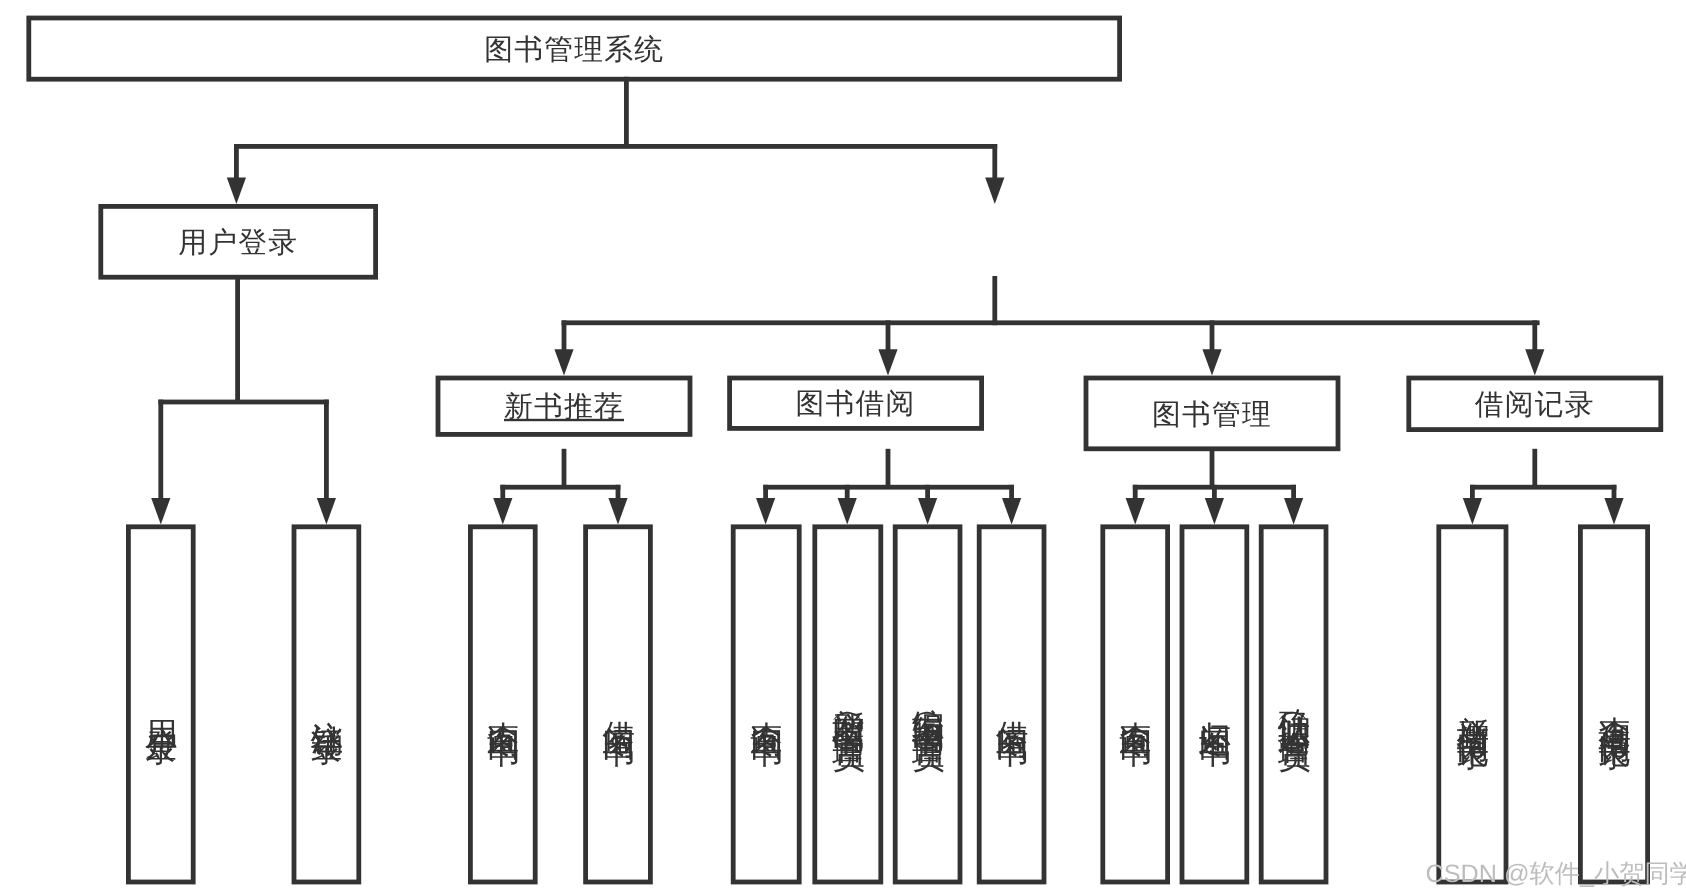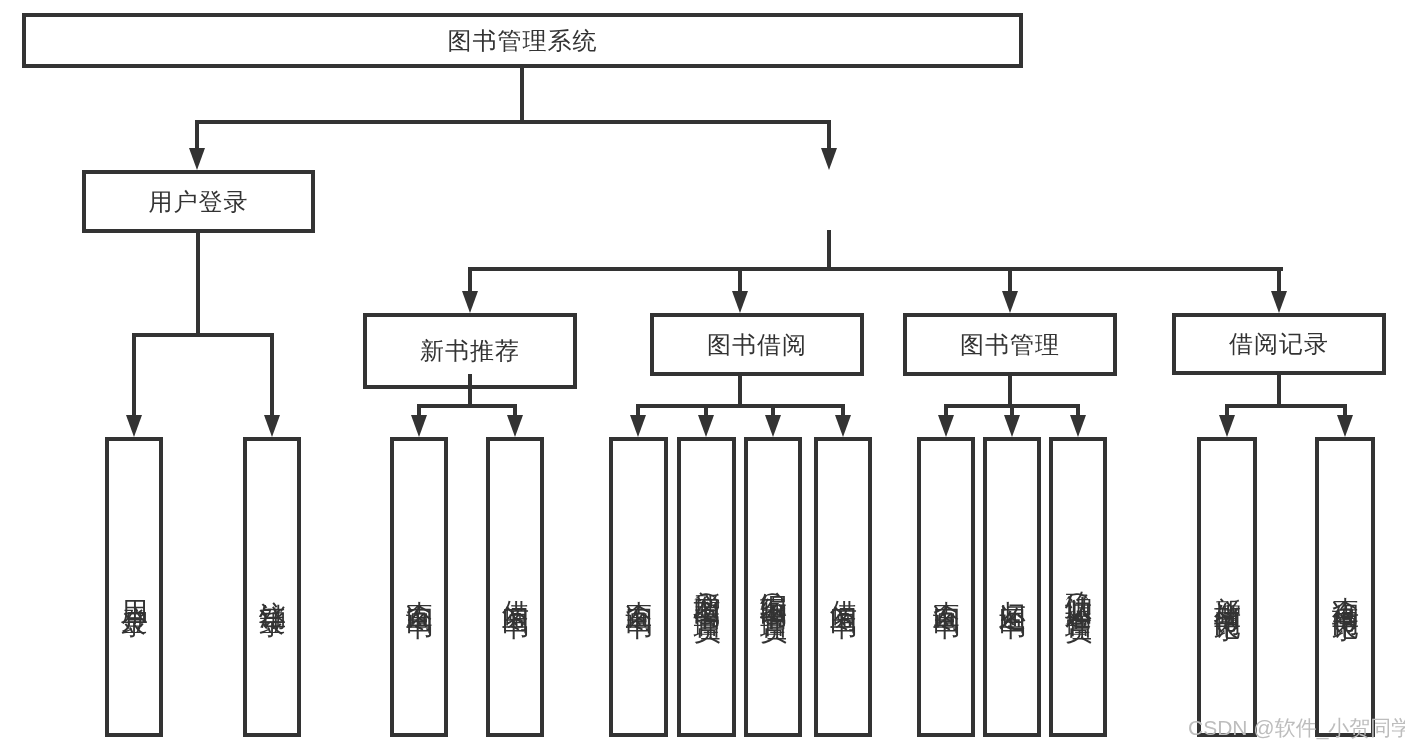--- a/index.html
+++ b/index.html
@@ -30,21 +30,21 @@
   .wm {
     position:absolute; left:1188px; top:714px;
     color:#bdbdbd; font-size:21px; white-space:nowrap;
   }
 </style>
 </head>
 <body>
 
 <div class="stage">
 
-  <div class="node lvl" style="left:22px; top:13px; width:1001px; height:55px;">图书管理系统</div>
+  <div class="node lvl" style="left:22px; top:13px; width:913px; height:55px;">图书管理系统</div>
 
   <div class="ln" style="left:520px; top:64px; width:4px; height:58px;"></div>
   <div class="ln" style="left:195px; top:120px; width:636px; height:4px;"></div>
   <div class="ln" style="left:195px; top:120px; width:4px; height:30px;"></div>
   <div class="arr" style="left:189px; top:148px;"></div>
   <div class="ln" style="left:827px; top:120px; width:4px; height:30px;"></div>
   <div class="arr" style="left:821px; top:148px;"></div>
 
   <div class="node lvl" style="left:82px; top:170px; width:233px; height:63px;">用户登录</div>
 
@@ -59,24 +59,24 @@
   <div class="ln" style="left:468px; top:267px; width:815px; height:4px;"></div>
   <div class="ln" style="left:468px; top:267px; width:4px; height:26px;"></div>
   <div class="arr" style="left:462px; top:291px;"></div>
   <div class="ln" style="left:738px; top:267px; width:4px; height:26px;"></div>
   <div class="arr" style="left:732px; top:291px;"></div>
   <div class="ln" style="left:1008px; top:267px; width:4px; height:26px;"></div>
   <div class="arr" style="left:1002px; top:291px;"></div>
   <div class="ln" style="left:1277px; top:267px; width:4px; height:26px;"></div>
   <div class="arr" style="left:1271px; top:291px;"></div>
 
-  <div class="node lvl" style="left:363px; top:313px; width:214px; height:76px;">新书推荐</div>
-  <div class="node lvl" style="left:650px; top:313px; width:214px; height:63px;">图书借阅</div>
+  <div class="node lvl" style="left:363px; top:313px; width:214px; height:51px;text-decoration:underline;">新书推荐</div>
+  <div class="node lvl" style="left:606px; top:313px; width:214px; height:46px;">图书借阅</div>
   <div class="node lvl" style="left:903px; top:313px; width:214px; height:63px;">图书管理</div>
-  <div class="node lvl" style="left:1172px; top:313px; width:214px; height:62px;">借阅记录</div>
+  <div class="node lvl" style="left:1172px; top:313px; width:214px; height:47px;">借阅记录</div>
 
   <div class="ln" style="left:468px; top:374px; width:4px; height:32px;"></div>
   <div class="ln" style="left:417px; top:404px; width:100px; height:4px;"></div>
   <div class="ln" style="left:417px; top:404px; width:4px; height:12px;"></div>
   <div class="arr" style="left:411px; top:415px;"></div>
   <div class="ln" style="left:513px; top:404px; width:4px; height:12px;"></div>
   <div class="arr" style="left:507px; top:415px;"></div>
 
   <div class="ln" style="left:738px; top:374px; width:4px; height:32px;"></div>
   <div class="ln" style="left:636px; top:404px; width:209px; height:4px;"></div>

